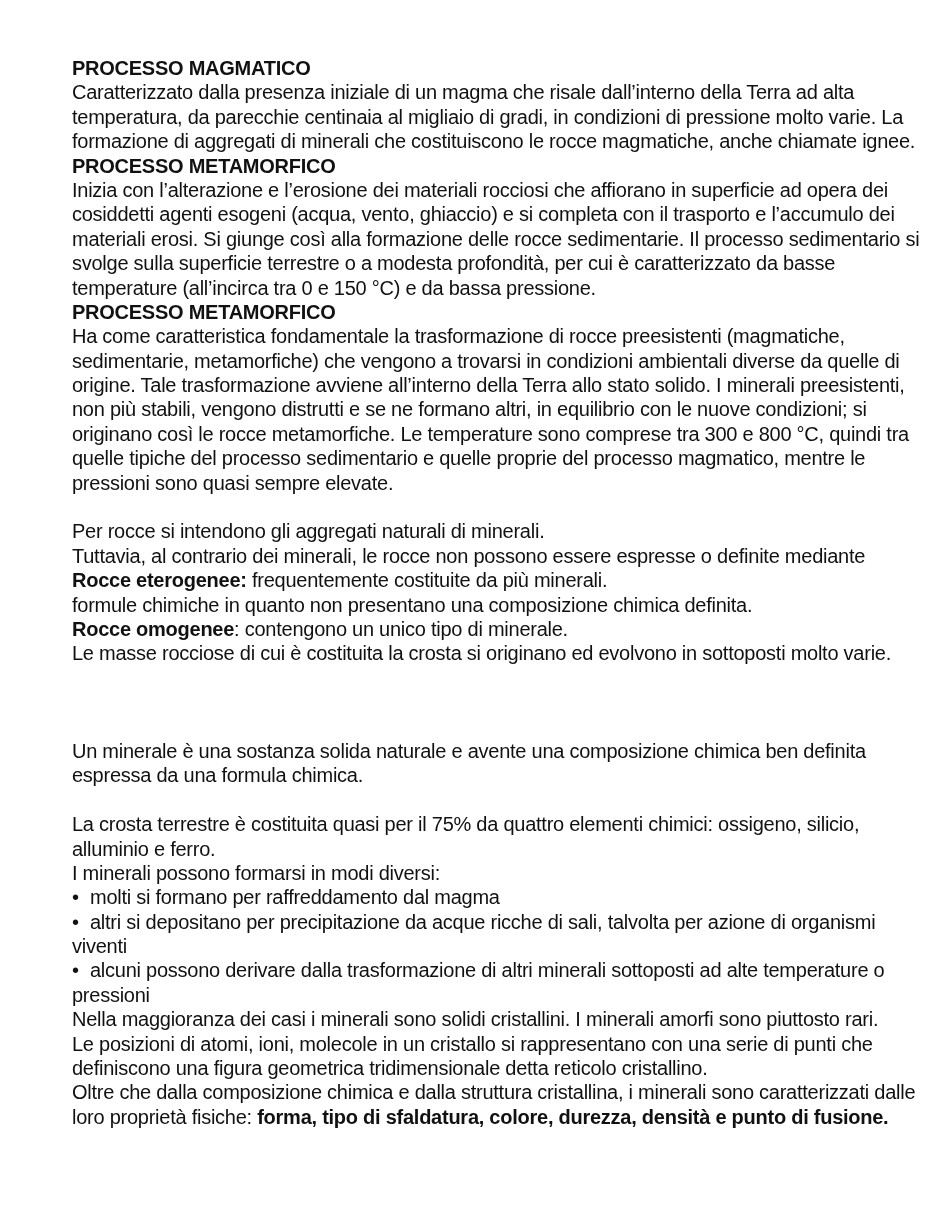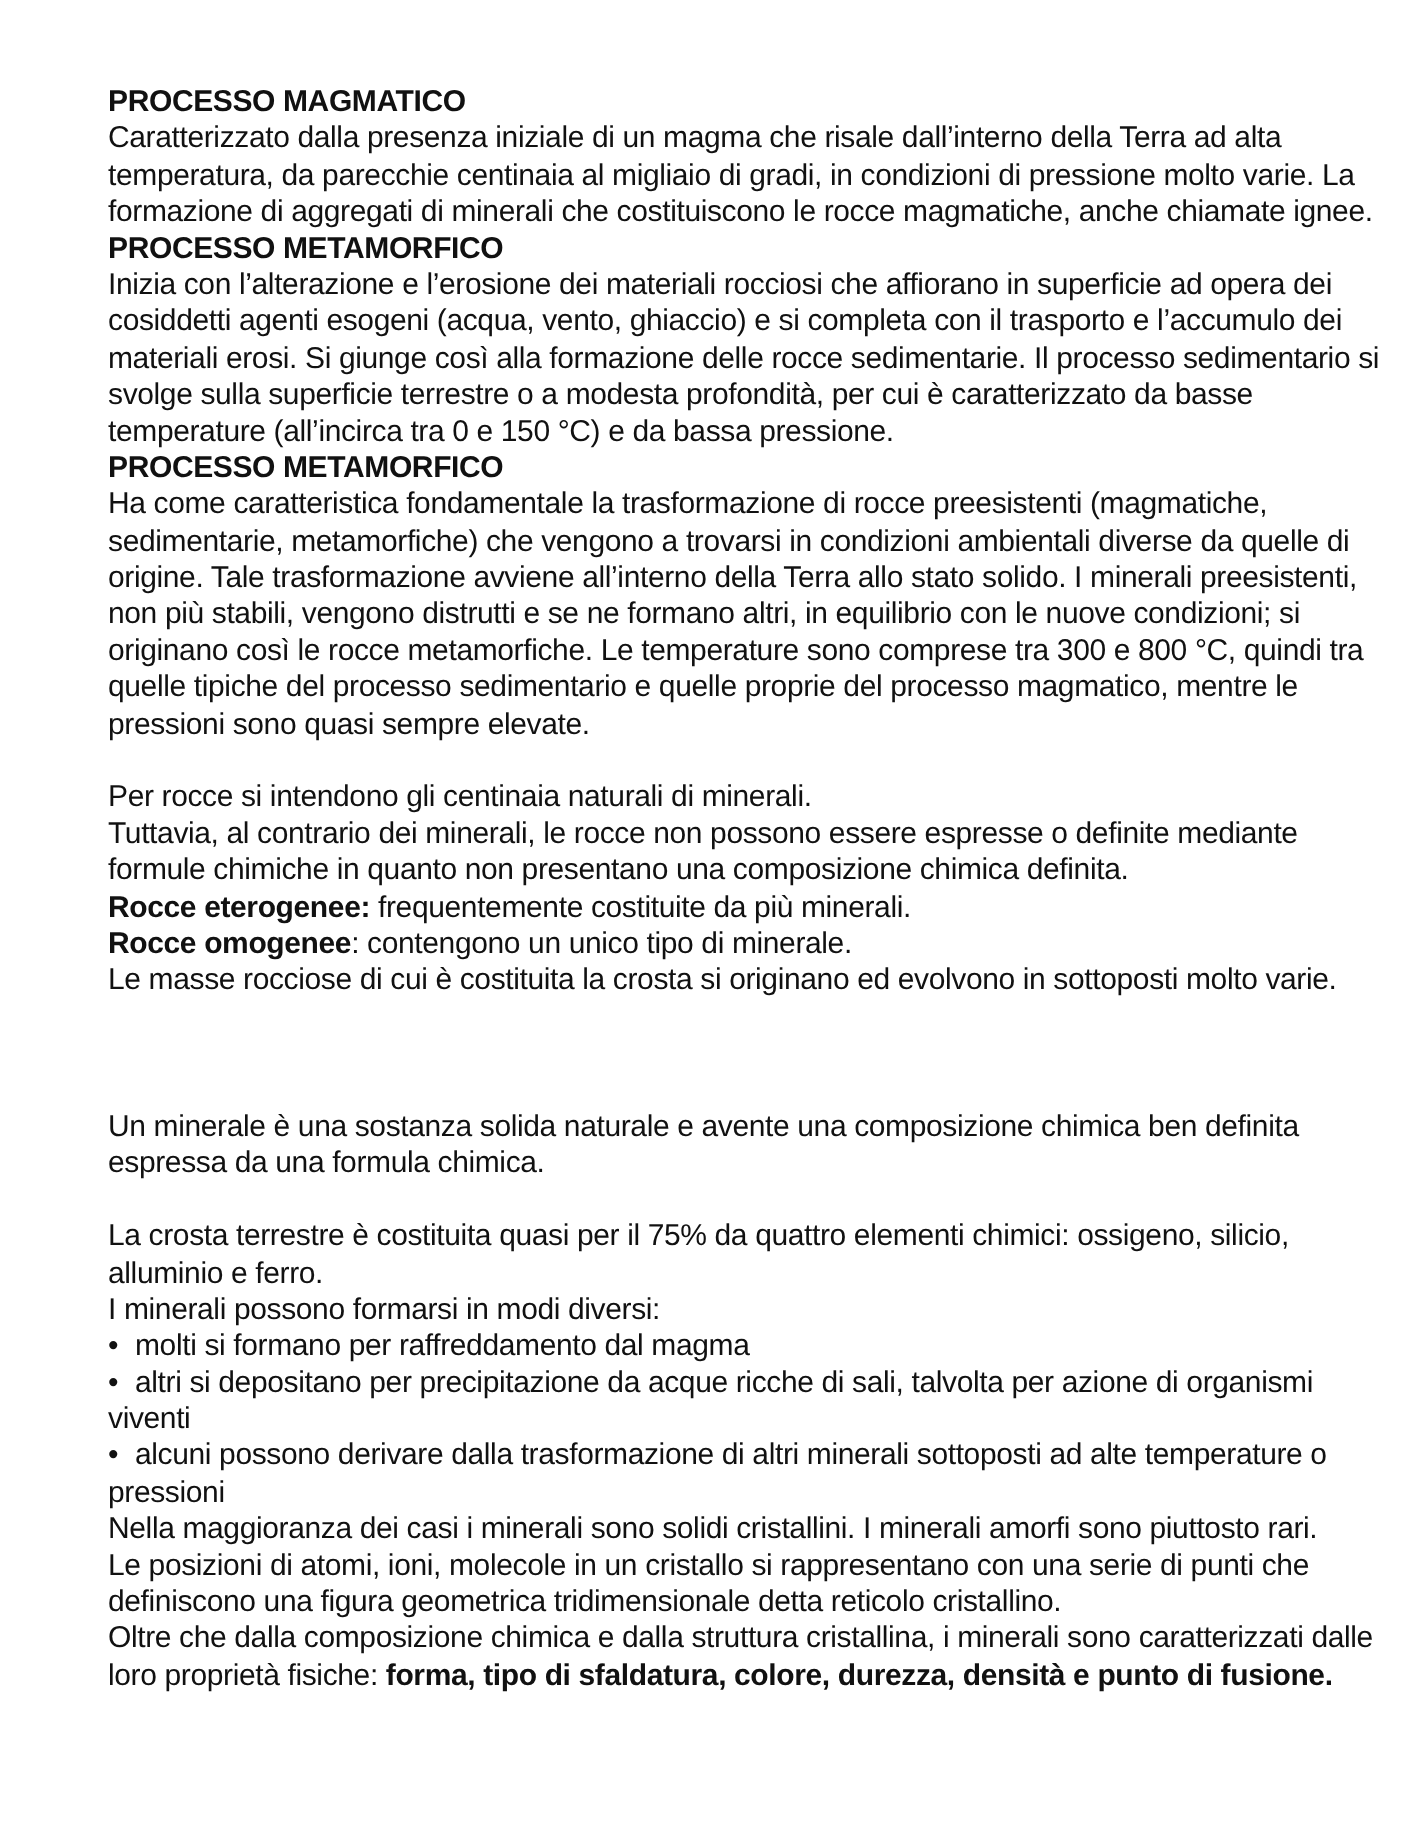--- a/index.html
+++ b/index.html
@@ -33,26 +33,26 @@
   <div class="line">Ha come caratteristica fondamentale la trasformazione di rocce preesistenti (magmatiche,</div>
   <div class="line">sedimentarie, metamorfiche) che vengono a trovarsi in condizioni ambientali diverse da quelle di</div>
   <div class="line">origine. Tale trasformazione avviene all’interno della Terra allo stato solido. I minerali preesistenti,</div>
   <div class="line">non più stabili, vengono distrutti e se ne formano altri, in equilibrio con le nuove condizioni; si</div>
   <div class="line">originano così le rocce metamorfiche. Le temperature sono comprese tra 300 e 800 °C, quindi tra</div>
   <div class="line">quelle tipiche del processo sedimentario e quelle proprie del processo magmatico, mentre le</div>
   <div class="line">pressioni sono quasi sempre elevate.</div>
 
   <div class="blank"></div>
 
-  <div class="line">Per rocce si intendono gli centinaia naturali di minerali.</div>
+  <div class="line">Per rocce si intendono gli aggregati naturali di minerali.</div>
   <div class="line">Tuttavia, al contrario dei minerali, le rocce non possono essere espresse o definite mediante</div>
-  <div class="line">formule chimiche in quanto non presentano una composizione chimica definita.</div>
   <div class="line">
     <span class="b">Rocce eterogenee:</span><span> frequentemente costituite da più minerali.</span>
   </div>
+  <div class="line">formule chimiche in quanto non presentano una composizione chimica definita.</div>
   <div class="line">
     <span class="b">Rocce omogenee</span><span>: contengono un unico tipo di minerale.</span>
   </div>
   <div class="line">Le masse rocciose di cui è costituita la crosta si originano ed evolvono in sottoposti molto varie.</div>
 
   <div class="blank"></div>
   <div class="blank"></div>
   <div class="blank"></div>
 
   <div class="line">Un minerale è una sostanza solida naturale e avente una composizione chimica ben definita</div>

